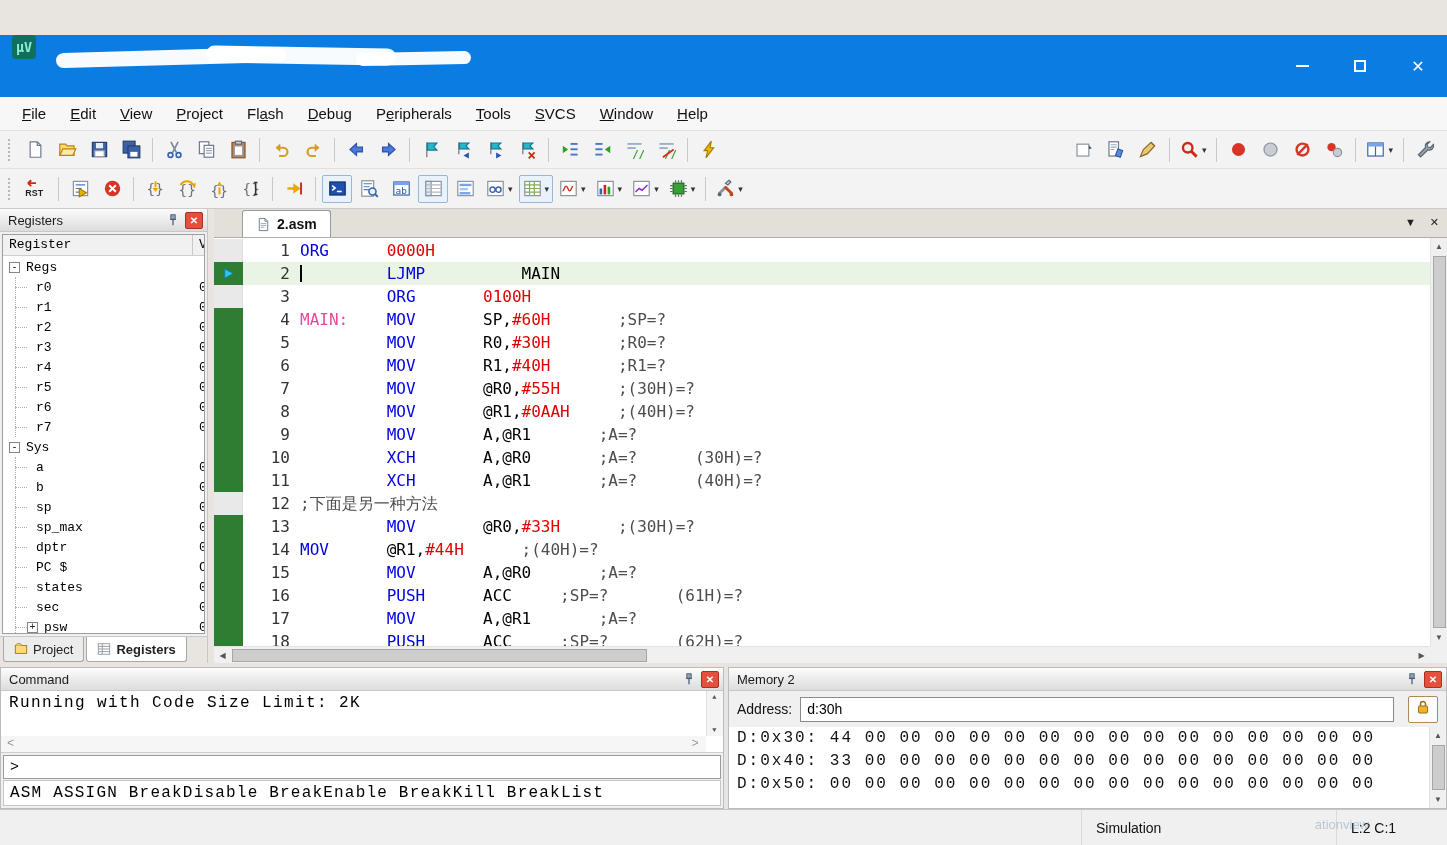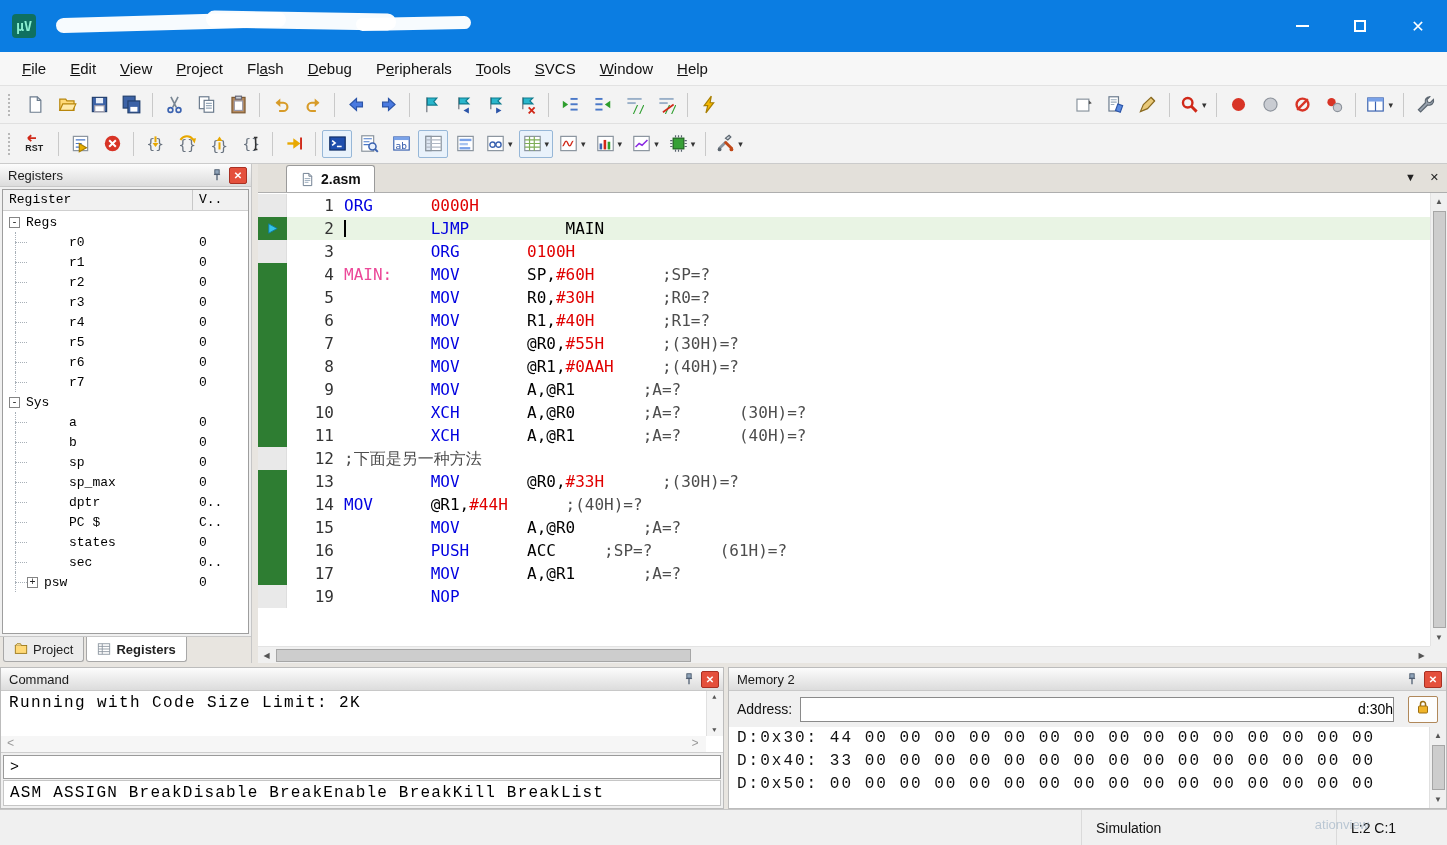--- a/index.html
+++ b/index.html
@@ -1,21 +1,21 @@
 <!DOCTYPE html>
 <html><head>
 <meta charset="utf-8">
 <style>
   * { margin:0; padding:0; box-sizing:border-box; }
   html,body { width:1447px; height:845px; overflow:hidden; }
   body { font-family:"Liberation Sans",sans-serif; background:#fff; }
   .window { position:absolute; inset:0; display:flex; flex-direction:column; background:#e8e5e0;}
 
   
-  .titlebar { height:52px; background:#0b7de2; display:flex; align-items:center; padding-left:12px; position:relative; flex:none;}
+  .titlebar { height:62px; background:#0b7de2; display:flex; padding-left:12px; position:relative; flex:none;margin-top:35px;}
   .app-logo svg { width:24px; height:24px; display:block;}
   .title-redact { position:absolute; left:56px; top:9px; width:420px; height:28px;}
   .title-redact i { position:absolute; background:#fff; border-radius:9px; display:block; opacity:.97;}
   .title-redact i:nth-child(1){ left:0; top:6px; width:230px; height:15px; transform:rotate(-1.6deg);}
   .title-redact i:nth-child(2){ left:150px; top:3px; width:190px; height:17px; transform:rotate(1deg);}
   .title-redact i:nth-child(3){ left:300px; top:8px; width:115px; height:13px; transform:rotate(-1deg);}
   .win-controls { margin-left:auto; display:flex; height:100%;}
   .wc { width:58px; display:flex; align-items:center; justify-content:center; color:#fff; font-size:16px;}
   .wc-min { width:13px; height:2px; background:#fff;}
   .wc-max { width:12px; height:12px; border:2px solid #fff;}
@@ -33,35 +33,35 @@
   .tb-btn { height:28px; min-width:30px; display:flex; align-items:center; justify-content:center; border:1px solid transparent; border-radius:2px; margin:0 1px; padding:0 3px;}
   .tb-btn.pressed { background:#e9f2fb; border-color:#97b7d7;}
   .tb-ic svg { width:19px; height:19px; display:block;}
   .tb-ic.wide svg { width:24px; height:19px;}
   .tb-caret { font-size:9px; color:#333; margin-left:3px;}
   .tb-sep { width:1px; height:24px; background:#c9c9c9; margin:0 5px; flex:none;}
   .tb-spacer { flex:1;}
 
   
   .main { flex:1; display:flex; min-height:0; background:#e8e5e0;}
-  .left-panel { width:252px; flex:none; display:flex; flex-direction:column; background:#f0f0f0; border-right:1px solid #c6c6c6;}
+  .left-panel { width:208px; flex:none; display:flex; flex-direction:column; background:#f0f0f0; border-right:1px solid #c6c6c6;}
   .pane-title { height:23px; flex:none; display:flex; align-items:center; padding:0 4px 0 8px; font-size:13px; background:linear-gradient(#fcfcfc,#dcdcdc); border-bottom:1px solid #c8c8c8; color:#1a1a1a;}
   .pane-title .title-text { flex:1;}
   .pane-btn { width:18px; height:17px; display:flex; align-items:center; justify-content:center; margin-left:3px; border-radius:2px;}
   .pane-btn svg { width:14px; height:14px;}
   .pane-btn.close { background:#e4503c; color:#fff; font-size:10px; font-weight:bold; border:1px solid #a93023;}
 
   .reg-box { flex:1; margin:2px; background:#fff; border:1px solid #9e9e9e; display:flex; flex-direction:column; overflow:hidden; font-family:"Liberation Mono",monospace; font-size:13px; min-height:0;}
   .reg-head { display:flex; height:21px; flex:none; background:#f1f1f1; border-bottom:1px solid #cfcfcf;}
   .reg-col1 { width:190px; flex:none; padding:2px 6px; border-right:1px solid #c8c8c8;}
   .reg-col2 { flex:1; padding:2px 6px;}
   .reg-tree { flex:1; overflow:hidden; padding-top:1px;}
   .tree-row { height:20px; display:flex; align-items:center; position:relative; white-space:nowrap;}
   .tree-row.group { padding-left:6px;}
-  .tree-row.item { padding-left:66px;}
+  .tree-row.item { padding-left:33px;}
   .tree-row.item.exp { padding-left:24px;}
   .tree-row.item::before { content:""; position:absolute; left:12px; top:0; bottom:0; border-left:1px dotted #a8b0b8;}
   .tree-row.item::after { content:""; position:absolute; left:12px; top:10px; width:12px; border-top:1px dotted #a8b0b8;}
   .expander { width:11px; height:11px; flex:none; border:1px solid #848484; background:#fff; font-size:10px; line-height:9px; text-align:center; margin-right:6px; color:#222;}
   .tval { position:absolute; left:196px;}
 
   .panel-tabs { height:27px; flex:none; display:flex; align-items:flex-start; background:#e8e5e0; padding-left:3px; gap:2px; border-top:1px solid #c8c8c8;}
   .ptab { height:25px; display:flex; align-items:center; gap:5px; padding:0 10px; font-size:13px; background:#ececec; border:1px solid #a8a8a8; border-top:none; border-radius:0 0 3px 3px; color:#222;}
   .ptab.active { background:#fff; font-weight:bold;}
   .pt-ic svg { width:14px; height:14px; display:block;}
@@ -101,21 +101,21 @@
   .cmd-out { flex:1; position:relative; background:#fff; border-bottom:1px solid #cecece; font-family:"Liberation Mono",monospace; font-size:16px; letter-spacing:1.4px; min-height:0;}
   .cmd-text { padding:3px 8px; white-space:pre;}
   .cmd-vscroll { position:absolute; right:0; top:0; bottom:16px; width:17px; background:#f4f4f4; border-left:1px solid #e0e0e0; display:flex; flex-direction:column; justify-content:space-between; align-items:center; font-size:7px; color:#555; padding:2px 0;}
   .cmd-hscroll { position:absolute; left:0; right:17px; bottom:0; height:16px; background:#f6f6f6; display:flex; justify-content:space-between; align-items:center; padding:0 6px; color:#9a9a9a; font-size:12px;}
   .cmd-prompt { height:24px; flex:none; background:#fff; border:1px solid #9a9a9a; margin:2px 2px 1px; display:flex; align-items:center; padding-left:6px; font-family:"Liberation Mono",monospace; font-size:15px;}
   .cmd-hint { height:26px; flex:none; background:#fff; border:1px solid #c6c6c6; margin:0 2px 2px; display:flex; align-items:center; padding-left:6px; font-family:"Liberation Mono",monospace; font-size:16px; letter-spacing:1.2px; white-space:pre;}
 
   .mem-panel { flex:1; display:flex; flex-direction:column; background:#f0f0f0; border:1px solid #bcbcbc; min-width:0;}
   .mem-addr-row { height:36px; flex:none; display:flex; align-items:center; padding:0 8px; gap:8px;}
   .mem-label { font-size:14px; color:#111;}
-  .mem-input { flex:1; height:25px; background:#fff; border:1px solid #8a8a8a; display:flex; align-items:center; padding-left:6px; font-size:14px;justify-content:flex-end;}
+  .mem-input { flex:1; height:25px; background:#fff; border:1px solid #8a8a8a; display:flex; align-items:center; padding-left:6px; font-size:14px;}
   .mem-lock { width:30px; height:27px; flex:none; border:1px solid #b0885a; background:#fdfdfd; border-radius:2px; display:flex; align-items:center; justify-content:center; margin-left:6px;}
   .mem-lock svg { width:16px; height:16px;}
   .mem-body { flex:1; position:relative; min-height:0;}
   .mem-content { position:absolute; inset:0 17px 0 0; background:#fff; font-family:"Liberation Mono",monospace; font-size:16px; letter-spacing:2px; line-height:23px; padding-left:8px; overflow:hidden; white-space:pre; color:#111;}
   .mem-vscroll { position:absolute; right:0; top:0; bottom:0; width:17px; background:#f0f0f0; border-left:1px solid #e0e0e0; display:flex; flex-direction:column; align-items:center;}
 
   
   .statusbar { height:36px; flex:none; background:#f0f0f0; border-top:1px solid #c6c6c6; display:flex; align-items:stretch; font-size:14px; color:#111; position:relative;}
   .st-left { flex:1; border-right:1px solid #dadada;}
   .st-cell { display:flex; align-items:center; padding:0 14px; border-right:1px solid #dadada;}
@@ -782,20 +782,21 @@
             <div class="eline"><span class="gut blk"></span><span class="lnum">8</span><span class="lcode"><span class="tk-p">         </span><span class="tk-k">MOV</span><span class="tk-p">       </span><span class="tk-p">@R1,</span><span class="tk-n">#0AAH</span><span class="tk-p">     </span><span class="tk-c">;(40H)=?</span></span></div>
             <div class="eline"><span class="gut blk"></span><span class="lnum">9</span><span class="lcode"><span class="tk-p">         </span><span class="tk-k">MOV</span><span class="tk-p">       </span><span class="tk-p">A,@R1</span><span class="tk-p">       </span><span class="tk-c">;A=?</span></span></div>
             <div class="eline"><span class="gut blk"></span><span class="lnum">10</span><span class="lcode"><span class="tk-p">         </span><span class="tk-k">XCH</span><span class="tk-p">       </span><span class="tk-p">A,@R0</span><span class="tk-p">       </span><span class="tk-c">;A=?      (30H)=?</span></span></div>
             <div class="eline"><span class="gut blk"></span><span class="lnum">11</span><span class="lcode"><span class="tk-p">         </span><span class="tk-k">XCH</span><span class="tk-p">       </span><span class="tk-p">A,@R1</span><span class="tk-p">       </span><span class="tk-c">;A=?      (40H)=?</span></span></div>
             <div class="eline"><span class="gut"></span><span class="lnum">12</span><span class="lcode"><span class="tk-c">;下面是另一种方法</span></span></div>
             <div class="eline"><span class="gut blk"></span><span class="lnum">13</span><span class="lcode"><span class="tk-p">         </span><span class="tk-k">MOV</span><span class="tk-p">       </span><span class="tk-p">@R0,</span><span class="tk-n">#33H</span><span class="tk-p">      </span><span class="tk-c">;(30H)=?</span></span></div>
             <div class="eline"><span class="gut blk"></span><span class="lnum">14</span><span class="lcode"><span class="tk-k">MOV</span><span class="tk-p">      </span><span class="tk-p">@R1,</span><span class="tk-n">#44H</span><span class="tk-p">      </span><span class="tk-c">;(40H)=?</span></span></div>
             <div class="eline"><span class="gut blk"></span><span class="lnum">15</span><span class="lcode"><span class="tk-p">         </span><span class="tk-k">MOV</span><span class="tk-p">       </span><span class="tk-p">A,@R0</span><span class="tk-p">       </span><span class="tk-c">;A=?</span></span></div>
             <div class="eline"><span class="gut blk"></span><span class="lnum">16</span><span class="lcode"><span class="tk-p">         </span><span class="tk-k">PUSH</span><span class="tk-p">      </span><span class="tk-p">ACC</span><span class="tk-p">     </span><span class="tk-c">;SP=?       (61H)=?</span></span></div>
             <div class="eline"><span class="gut blk"></span><span class="lnum">17</span><span class="lcode"><span class="tk-p">         </span><span class="tk-k">MOV</span><span class="tk-p">       </span><span class="tk-p">A,@R1</span><span class="tk-p">       </span><span class="tk-c">;A=?</span></span></div>
+            <div class="eline"><span class="gut blk"></span><span class="lnum">18</span><span class="lcode"><span class="tk-p">         </span><span class="tk-k">PUSH</span><span class="tk-p">      </span><span class="tk-p">ACC</span><span class="tk-p">     </span><span class="tk-c">;SP=?       (62H)=?</span></span></div>
             <div class="eline"><span class="gut"></span><span class="lnum">19</span><span class="lcode"><span class="tk-p">         </span><span class="tk-k">NOP</span></span></div>
           </div>
         <div class="vscroll sb">
           <div class="sb-arrow">▲</div>
           <div class="vthumb"></div>
           <div class="sb-arrow">▼</div>
         </div>
         <div class="hscroll sb">
           <div class="sb-arrow">◀</div>
           <div class="hthumb"></div>

